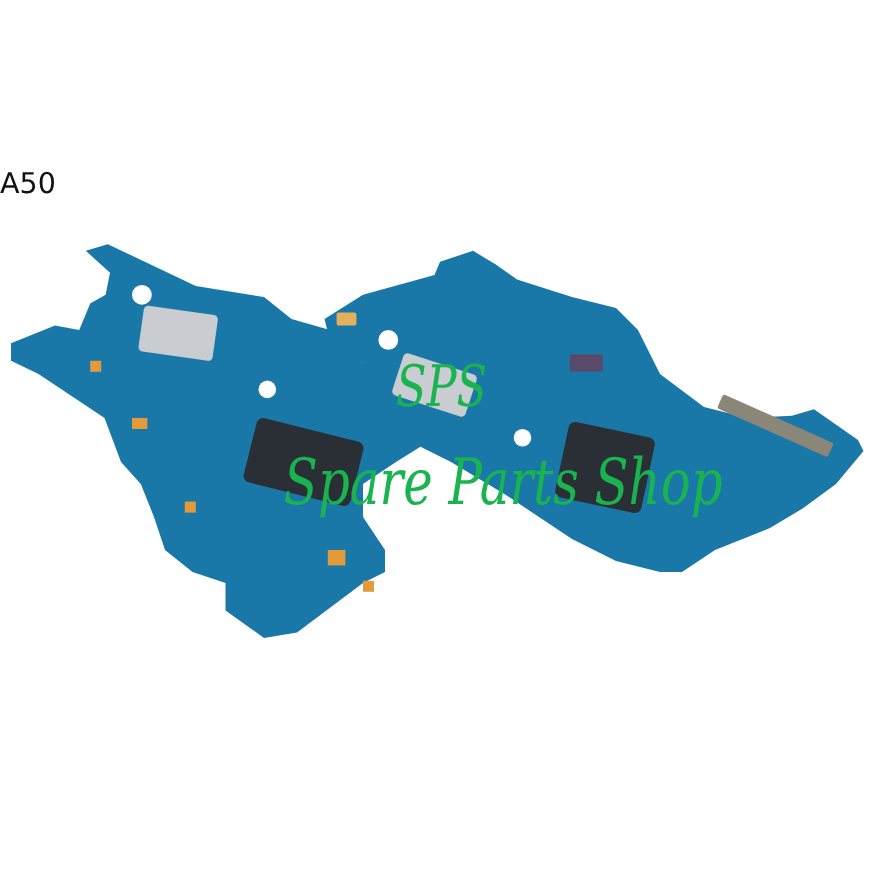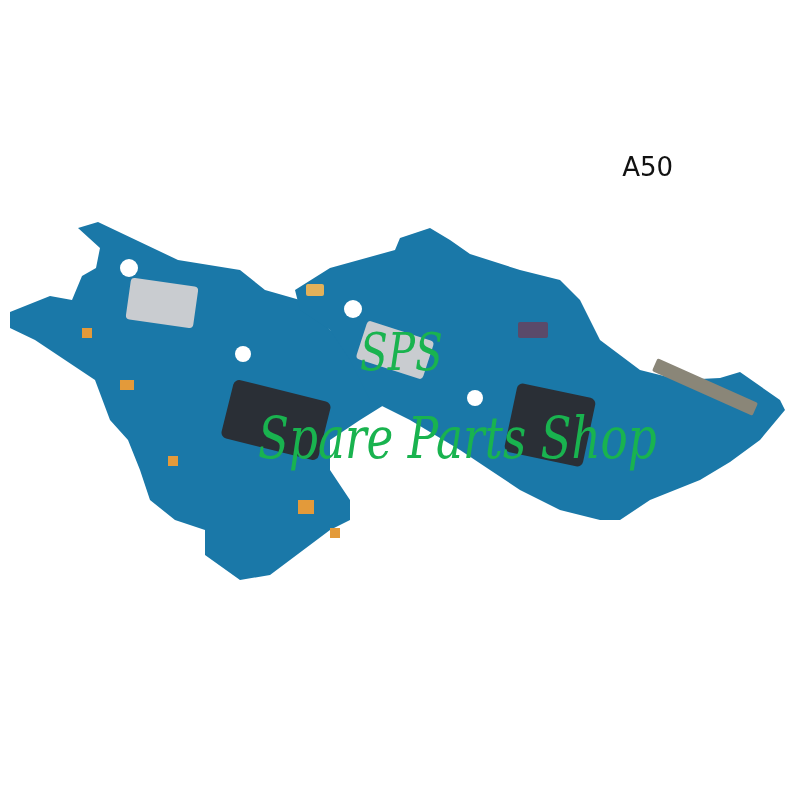--- a/index.html
+++ b/index.html
@@ -1,17 +1,17 @@
 <!DOCTYPE html>
 <html><head>
   <meta charset="utf-8">
   <style>
     html, body { margin:0; padding:0; background:#ffffff; }
     body { width:800px; height:800px; position:relative; overflow:hidden; font-family:"DejaVu Sans", sans-serif; }
-    .title { position:absolute; left:0; width:673px; top:152px; text-align:right; font-size:26px; color:#111; font-family:"DejaVu Sans", sans-serif; }
+    .title { position:absolute; left:0; width:673px; top:152px; text-align:left; font-size:26px; color:#111; font-family:"DejaVu Sans", sans-serif; }
     svg.scene { position:absolute; left:0; top:0; }
     .wm { position:absolute; font-family:"DejaVu Serif", serif; font-style:italic; color:#19b34f; transform:scaleX(0.78); transform-origin:left top; white-space:nowrap; }
     .wm-sps { left:360px; top:322px; font-size:52px; }
     .wm-shop { left:258px; top:404px; font-size:58px; }
   </style>
 </head>
 <body>
 
 <div class="title">A50</div>
 

